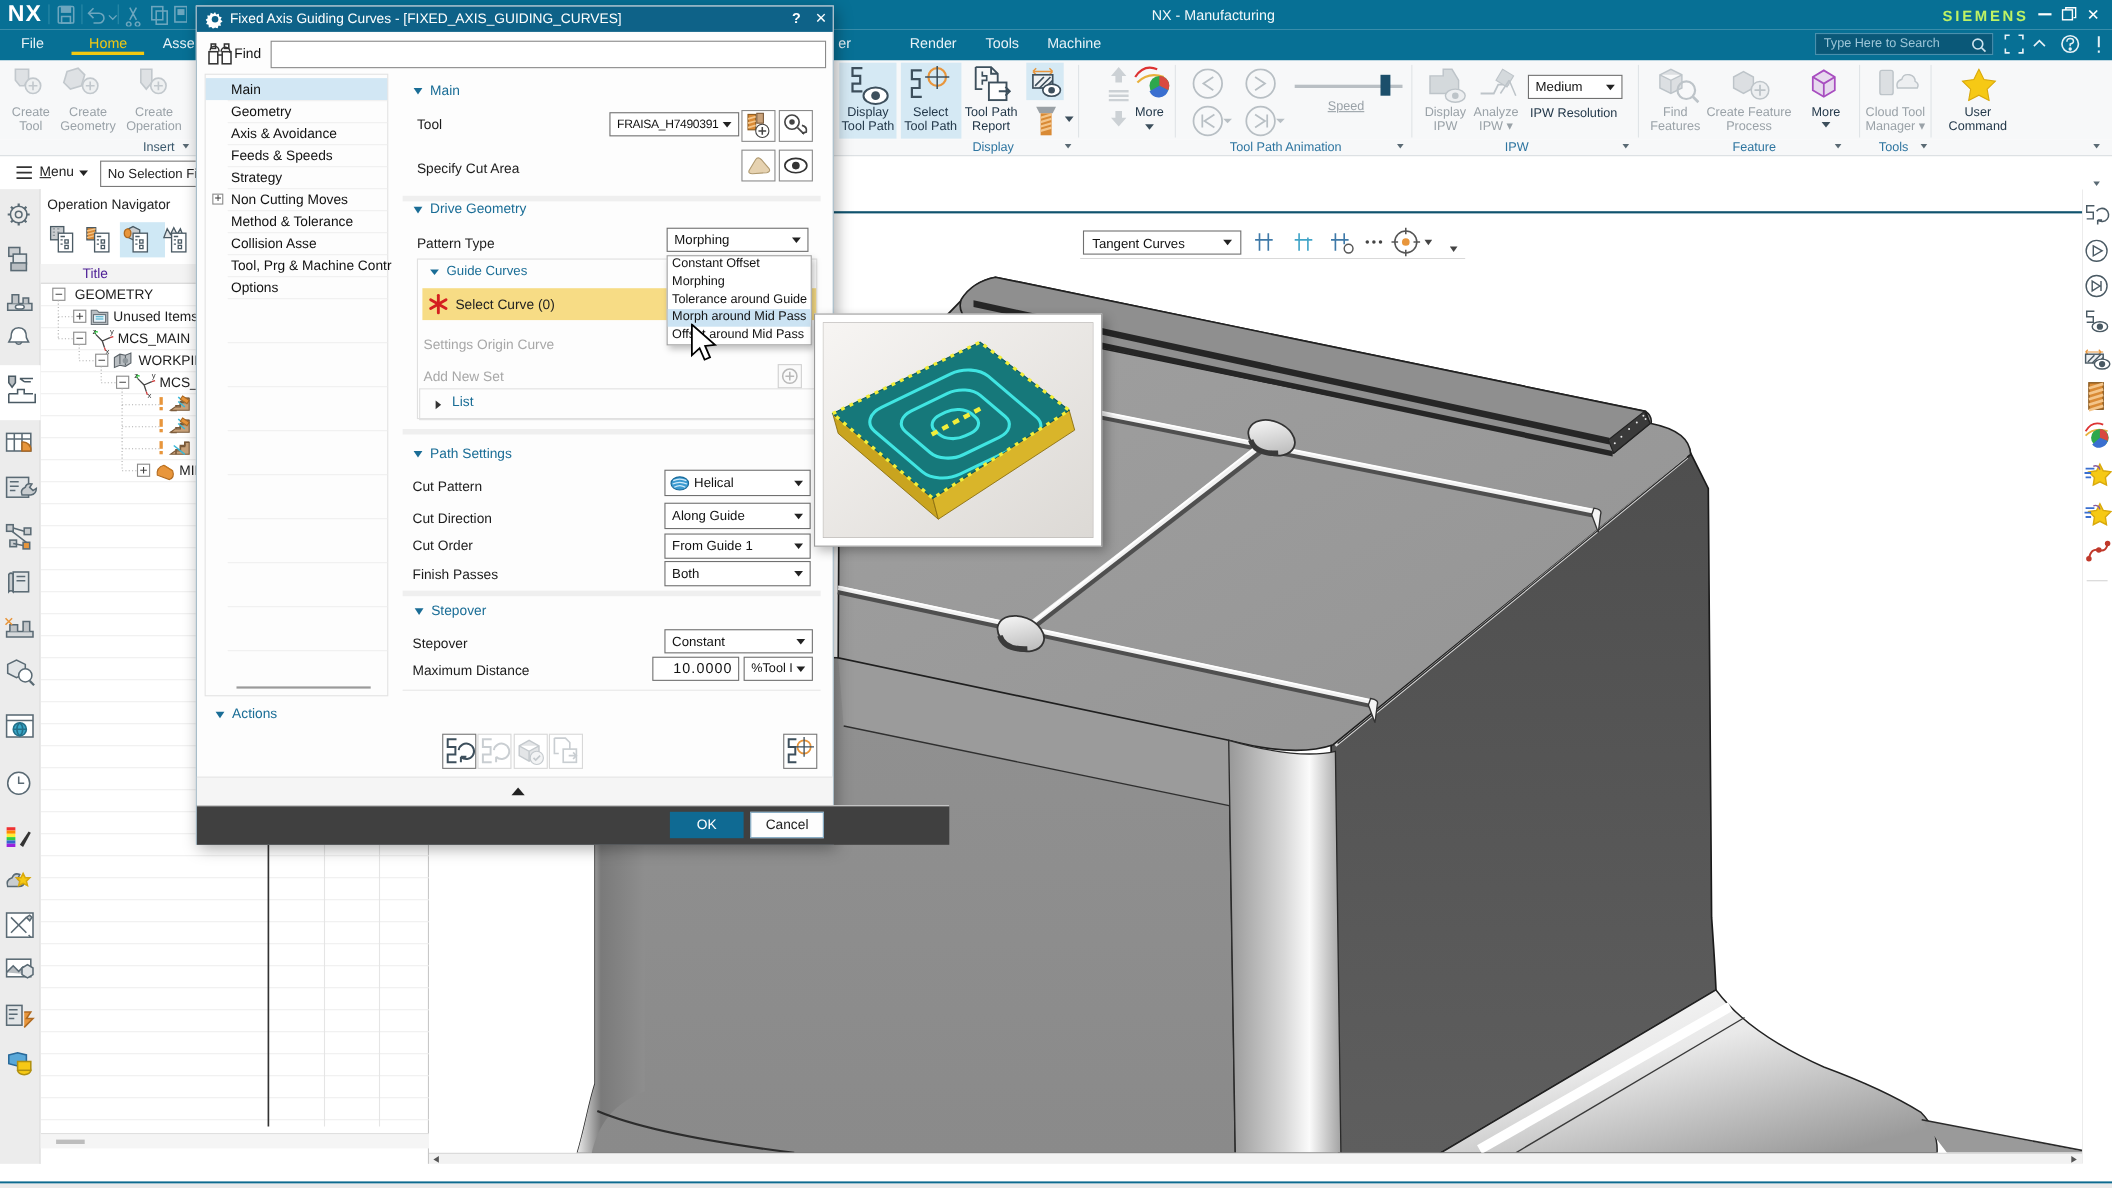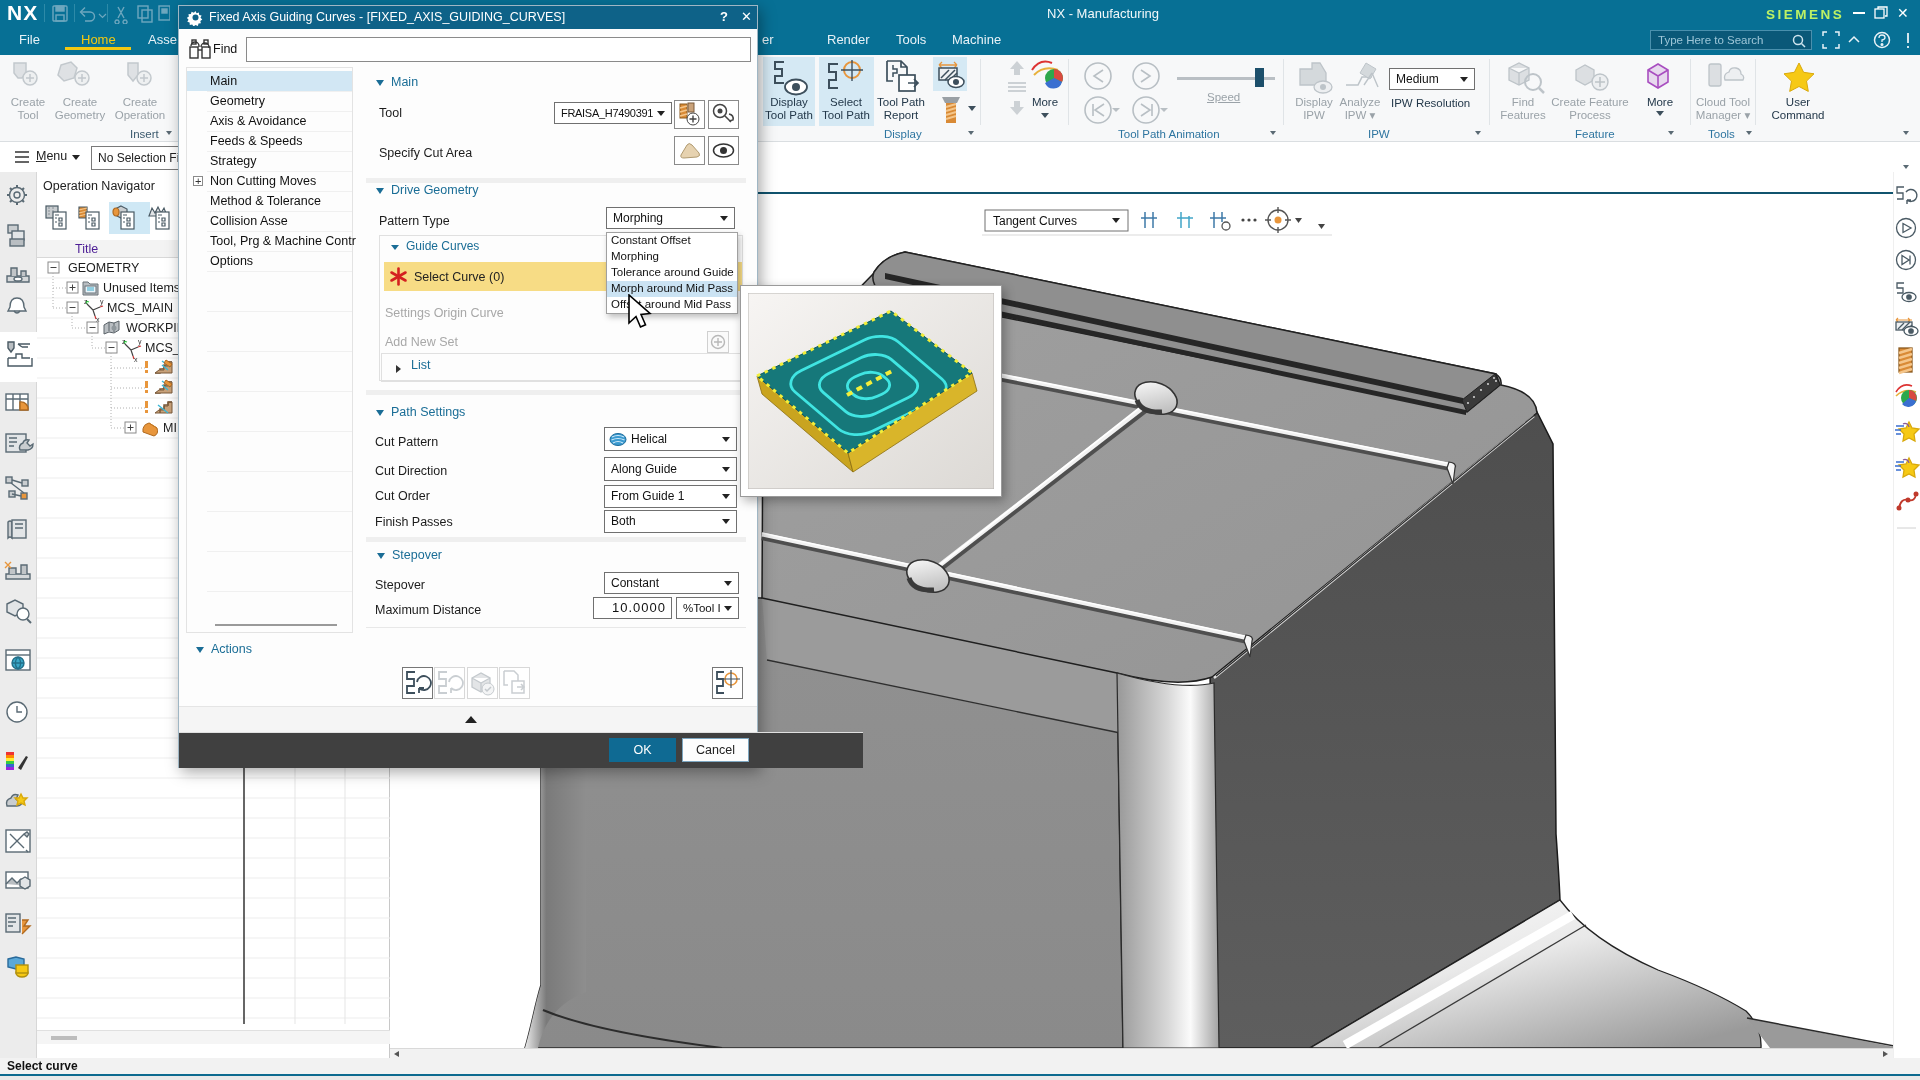--- a/index.html
+++ b/index.html
@@ -787,23 +787,20 @@
             <path d="M2,16 q2,-10 9,-8 q7,2 8,-6" stroke="#c0392b" stroke-width="1.8"></path>
             <circle cx="2" cy="16" r="2.5" fill="#c0392b" stroke="none"></circle>
             <circle cx="11" cy="8" r="2.5" fill="#c0392b" stroke="none"></circle>
             <circle cx="19" cy="2" r="2.5" fill="#c0392b" stroke="none"></circle>
           </g>
       </g>
       <line x1="4" y1="356" x2="23" y2="356" stroke="#d0d0d0"></line>
     </svg>
   </div>
 
-  <div id="statusbar">
-      <div class="abs" style="left:7px;top:1px;font-size:12px;font-weight:bold;color:#111;">Select curve</div>
-    </div>
   <div id="tealline"></div>
   <div id="botfill"></div>
 
   <div id="dlg">
     <div id="dlgtitle">
       <svg class="abs" style="left:8px;top:3px;" width="17" height="17" viewBox="0 0 17 17">
           <g fill="#fff">
             <path d="M8.5,2 l1,2.2 2.4,-0.6 0.3,2.4 2.4,0.6 -1.1,2.2 1.8,1.7 -2,1.4 0.6,2.4 -2.4,0.2 -0.6,2.4 -2.4,-1 -1.9,1.6 -1.4,-2 -2.4,0.6 -0.2,-2.5 -2.3,-0.8 1.2,-2.1 -1.7,-1.8 2.1,-1.3 -0.5,-2.4 2.5,-0.2 0.7,-2.3 2.3,1 z"></path>
             <circle cx="8.5" cy="8.5" r="3" fill="#0e6288"></circle>
           </g>

